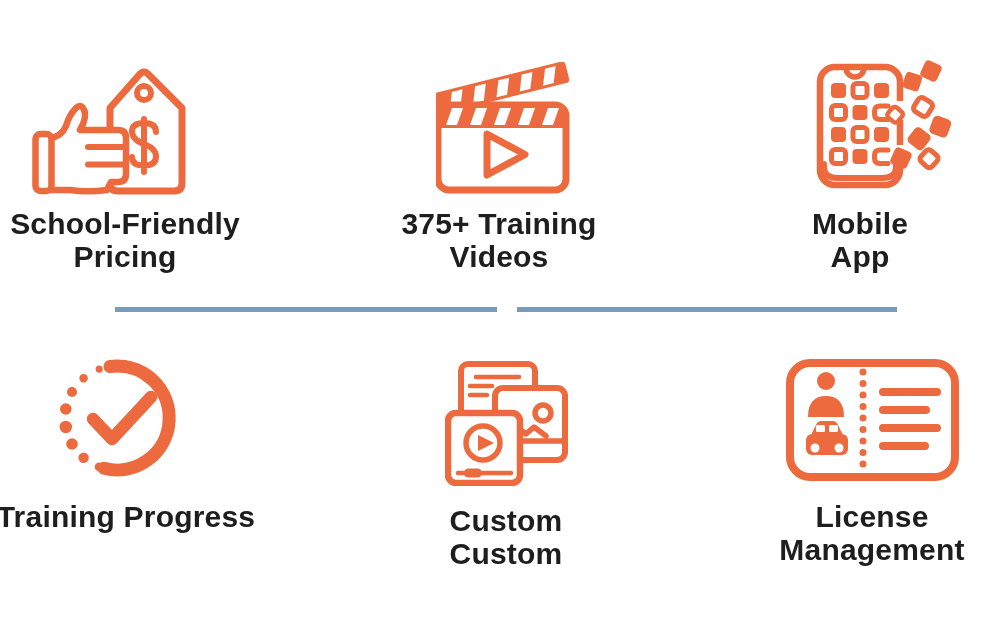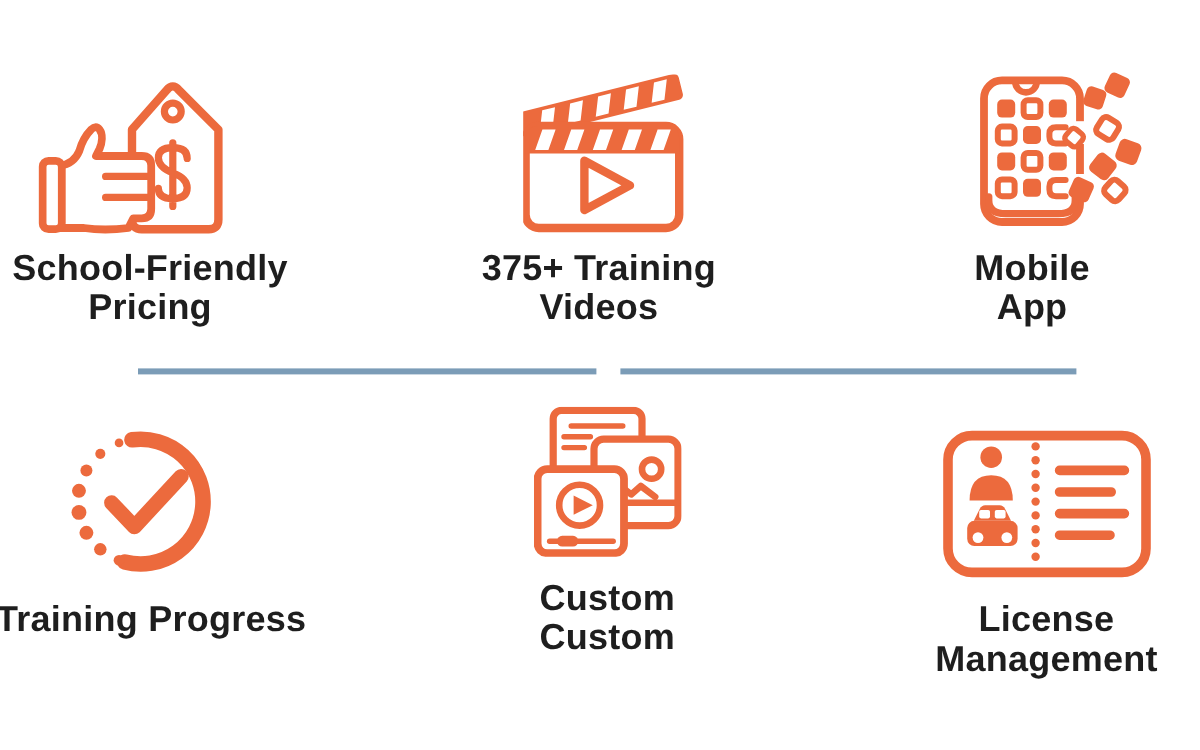--- a/index.html
+++ b/index.html
@@ -114,21 +114,21 @@
         <circle class="fl" cx="29.6" cy="102.8" r="5.2"></circle>
         <circle class="fl" cx="45.2" cy="111.9" r="4.5"></circle>
         <path class="ln" stroke-width="12.5" d="M39 64 L58 84 L97 42"></path>
       </svg>
     </div>
     <div class="label">
       <div>Training Progress</div>
     </div>
   </section>
 
-  <section class="cell row2" style="left:336px;top:334px;">
+  <section class="cell row2" style="left:336px;top:356px;">
     <div class="iconwrap">
       <svg width="123" height="125" viewBox="0 0 123 125">
         <rect class="lnw" stroke-width="6" x="16" y="3" width="74" height="58" rx="7"></rect>
         <path class="ln" stroke-width="4.5" d="M31 16 L74 16 M25 25 L47 25 M25 34 L42 34"></path>
         <rect class="lnw" stroke-width="6" x="50" y="27" width="70" height="72" rx="8"></rect>
         <circle class="ln" stroke-width="5.5" cx="98" cy="52" r="8"></circle>
         <path class="ln" stroke-width="5.5" d="M54 76 L68 63 L81 73 L89 66 L101 75"></path>
         <path class="ln" stroke-width="5.5" d="M51 80 L119 80"></path>
         <rect class="lnw" stroke-width="6.5" x="3" y="52" width="72" height="70" rx="8"></rect>
         <circle class="ln" stroke-width="5.5" cx="38" cy="82" r="17"></circle>

